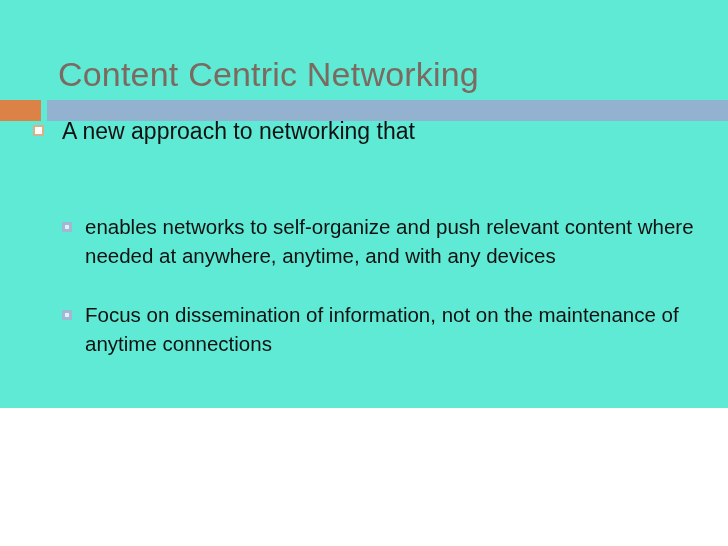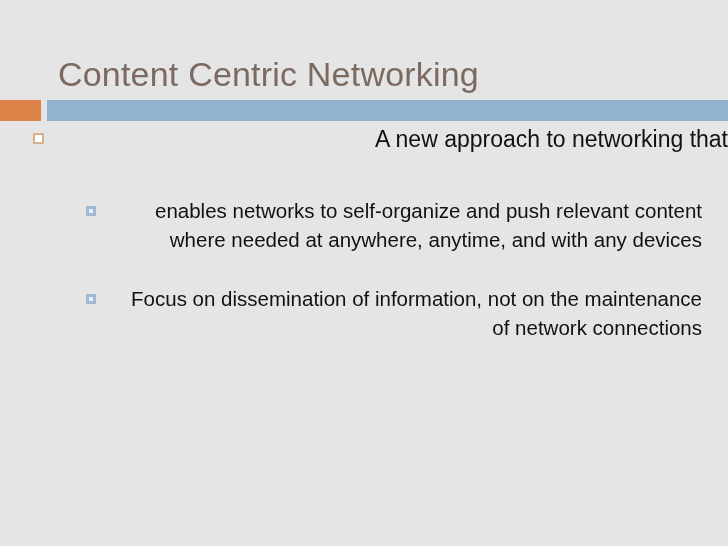--- a/index.html
+++ b/index.html
@@ -9,22 +9,22 @@
   body {
     width: 728px;
     height: 546px;
     background: #ffffff;
     font-family: "Liberation Sans", sans-serif;
     overflow: hidden;
   }
   .slide {
     position: relative;
     width: 728px;
-    height: 546px;
-    background: #e5e5e5;
+    height: 408px;
+    background: #5eead4;
   }
 
   
   .slide-title {
     position: absolute;
     left: 58px;
     top: 30px;
     width: 640px;
     font-size: 34px;
     line-height: 42px;
@@ -56,23 +56,22 @@
     top: 0;
     width: 681px;
     height: 21px;
     background: #92b2d0;
   }
 
   
   .body-content {
     position: absolute;
     left: 0;
-    top: 124px;
+    top: 116px;
     width: 728px;
-    text-align: right;
   }
 
   .bullet-l1 {
     position: relative;
     padding-left: 62px;
     margin-bottom: 34px;
     font-size: 23px;
     line-height: 30px;
     color: #111111;
   }
@@ -103,22 +102,21 @@
     position: absolute;
     left: 62px;
     top: 10px;
     width: 10px;
     height: 10px;
     box-sizing: border-box;
     border: 3px solid #9fb8d4;
     background: #e8eef6;
   }
   .sub-list {
-    margin-top: 42px;
-    padding-left: 24px;
+    margin-top: 66px;
   }
   .bullet-text {
     display: block;
   }
 </style>
 </head>
 <body>
 
 <div class="slide">
 
@@ -139,18 +137,18 @@
     <div class="sub-list">
 
       <div class="bullet-l2">
         <span class="marker-l2"></span>
         <span class="bullet-text">enables networks to self-organize and push relevant content where needed at anywhere, anytime, and with any devices</span>
       </div>
 
 
       <div class="bullet-l2">
         <span class="marker-l2"></span>
-        <span class="bullet-text">Focus on dissemination of information, not on the maintenance of network connections</span>
+        <span class="bullet-text">Focus on dissemination of information, not on the maintenance of anytime connections</span>
       </div>
 
     </div>
   </div>
 </div>
 
 </body></html>

